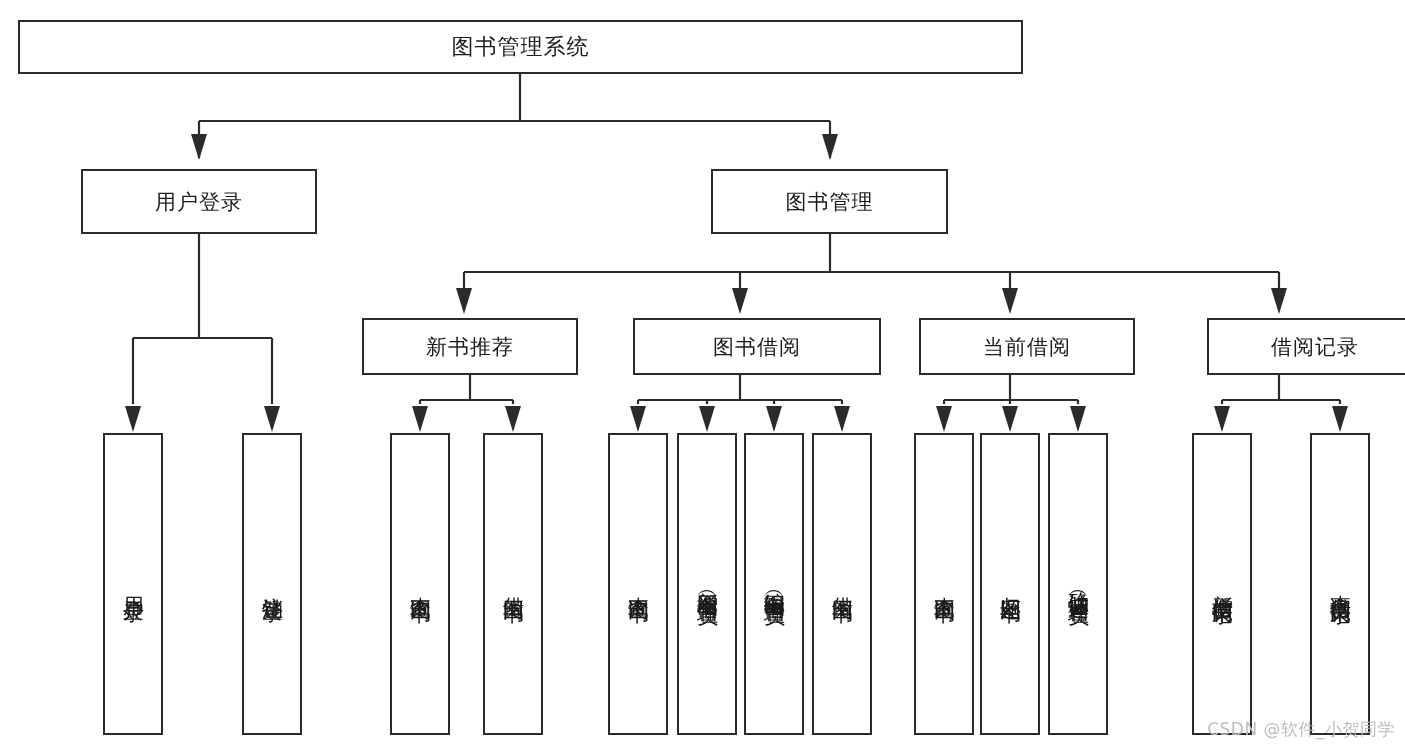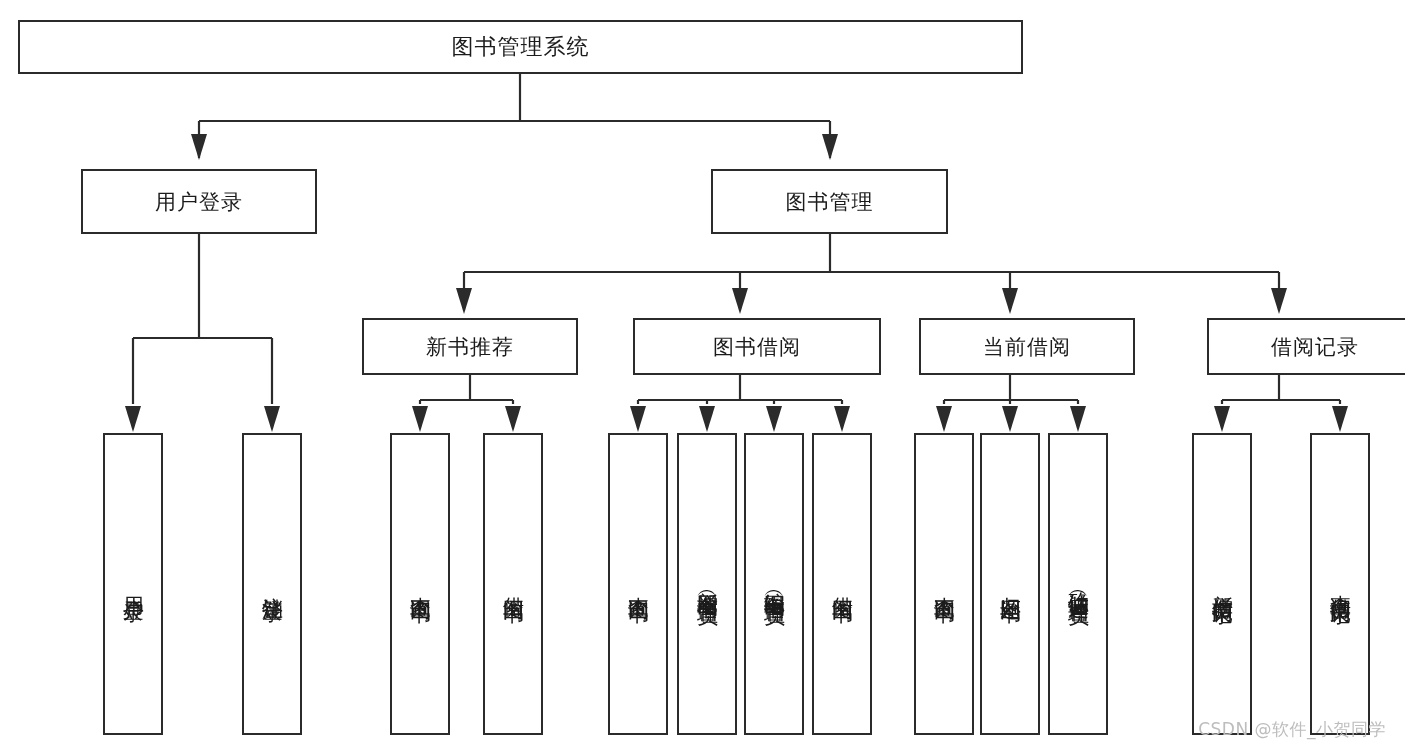--- a/index.html
+++ b/index.html
@@ -5,21 +5,21 @@
   html,body{margin:0;padding:0;background:#ffffff;}
   body{font-family:"DejaVu Sans","Liberation Sans",sans-serif;}
   #stage{position:relative;width:1405px;height:747px;background:#fff;overflow:hidden;}
   .node{position:absolute;box-sizing:border-box;border:2.2px solid #2b2b2b;background:#ffffff;
         display:flex;align-items:center;justify-content:center;color:#1b1b1b;}
   .node.h{font-size:21px;letter-spacing:1px;}
   .node.v{writing-mode:vertical-rl;text-orientation:upright;font-size:21px;line-height:1.28;
           letter-spacing:2px;padding:4px 0;}
   .node.root{font-size:22px;}
   svg.wires{position:absolute;left:0;top:0;width:1405px;height:747px;pointer-events:none;}
-  .watermark{position:absolute;right:19px;bottom:6px;font-size:17px;color:#bdbdbd;
+  .watermark{position:absolute;right:10px;bottom:6px;font-size:17px;color:#bdbdbd;
              letter-spacing:.5px;white-space:nowrap;}
 </style>
 </head>
 <body>
 
 <div id="stage">
 
   <svg class="wires" viewBox="0 0 1405 747" xmlns="http://www.w3.org/2000/svg">
     <g stroke="#2b2b2b" stroke-width="2.2" fill="none">
 

